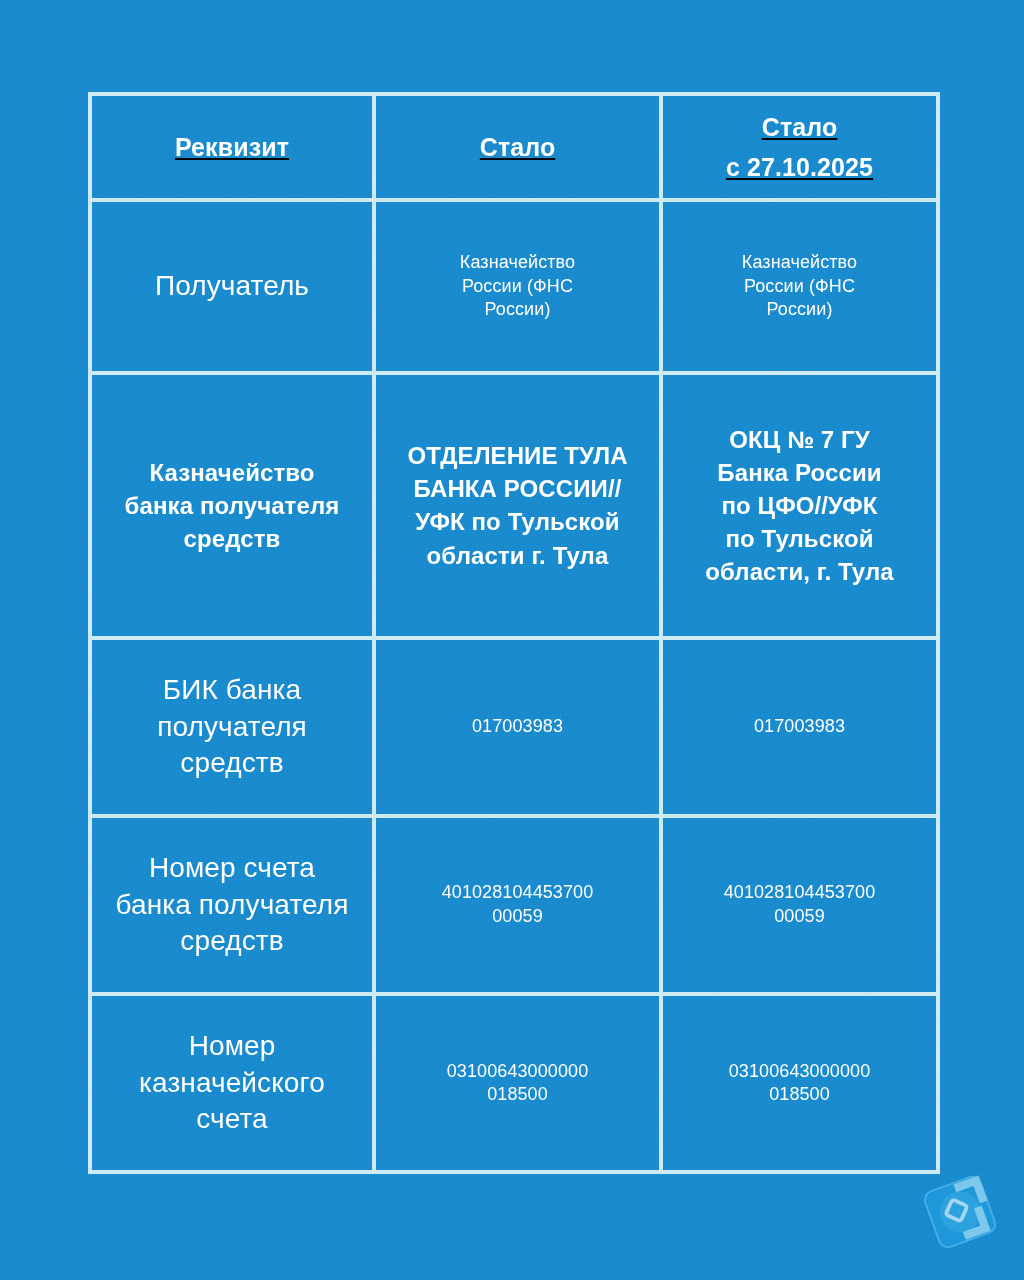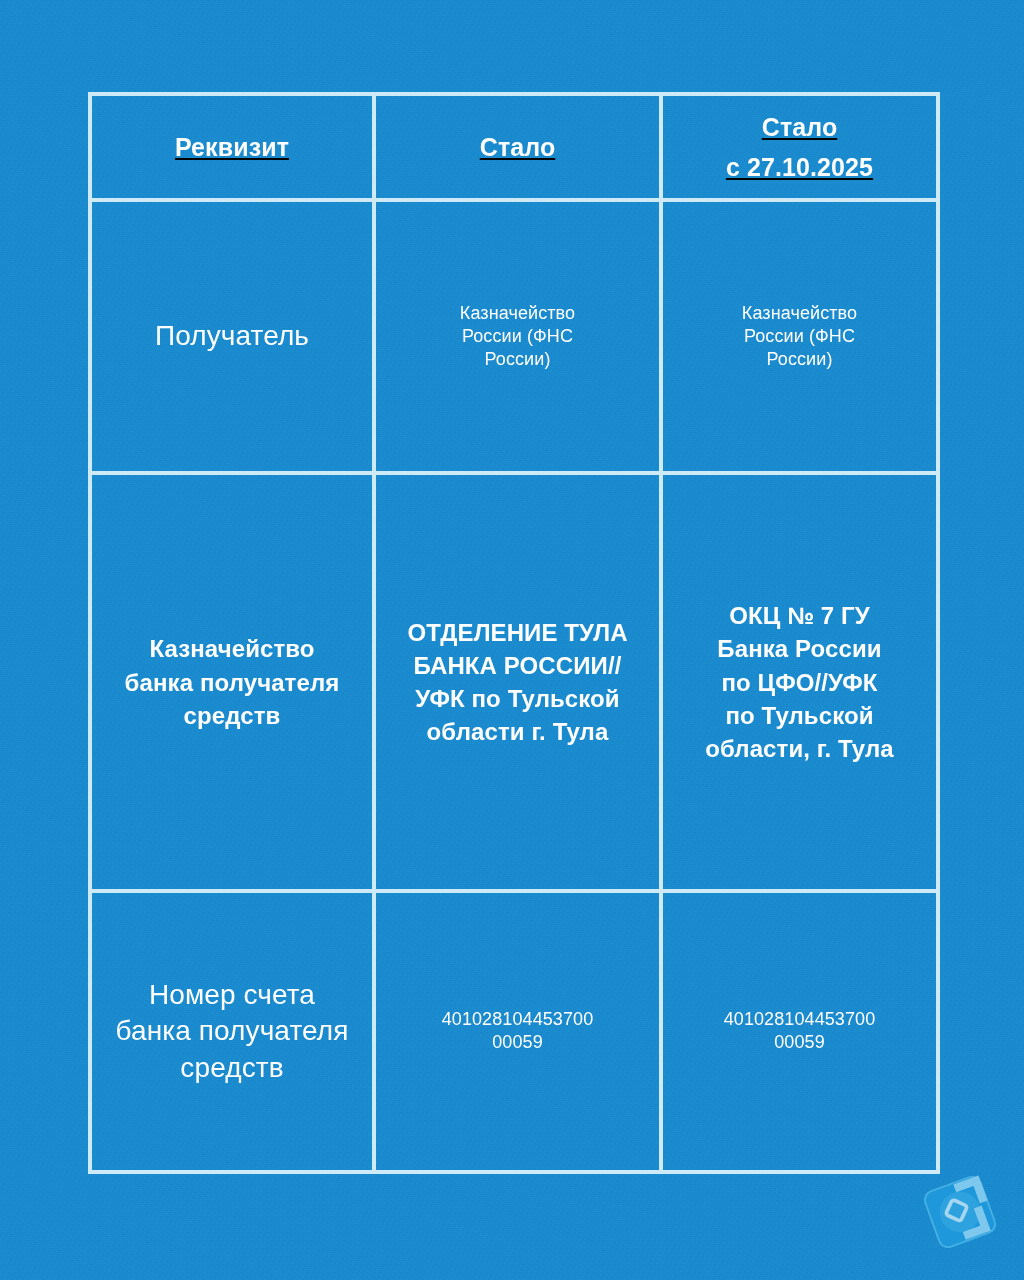--- a/index.html
+++ b/index.html
@@ -165,33 +165,61 @@
 области г. Тула</span>
           </td>
         <td>
             <span class="cell-text">ОКЦ № 7 ГУ
 Банка России
 по ЦФО//УФК
 по Тульской
 области, г. Тула</span>
           </td>
       </tr>
+      <tr class="row-5">
+        <td class="label-cell">
+            <span class="cell-text">БИК банка
+получателя
+средств</span>
+          </td>
+        <td>
+            <span class="cell-text">017003983</span>
+          </td>
+        <td>
+            <span class="cell-text">017003983</span>
+          </td>
+      </tr>
       <tr class="row-6">
         <td class="label-cell">
             <span class="cell-text">Номер счета
 банка получателя
 средств</span>
           </td>
         <td>
             <span class="cell-text">401028104453700
 00059</span>
           </td>
         <td>
             <span class="cell-text">401028104453700
 00059</span>
+          </td>
+      </tr>
+      <tr class="row-7">
+        <td class="label-cell">
+            <span class="cell-text">Номер
+казначейского
+счета</span>
+          </td>
+        <td>
+            <span class="cell-text">03100643000000
+018500</span>
+          </td>
+        <td>
+            <span class="cell-text">03100643000000
+018500</span>
           </td>
       </tr>
     </tbody>
   </table>
 </div>
 
 <svg id="watermark" viewBox="0 0 100 100">
   <g transform="rotate(-20 50 50)">
     <rect x="18" y="18" width="64" height="64" rx="10" ry="10" fill="#1f9bdd" stroke="#4fb7e8" stroke-width="2"></rect>
     <circle cx="50" cy="50" r="22" fill="#35a9e3" opacity="0.85"></circle>

